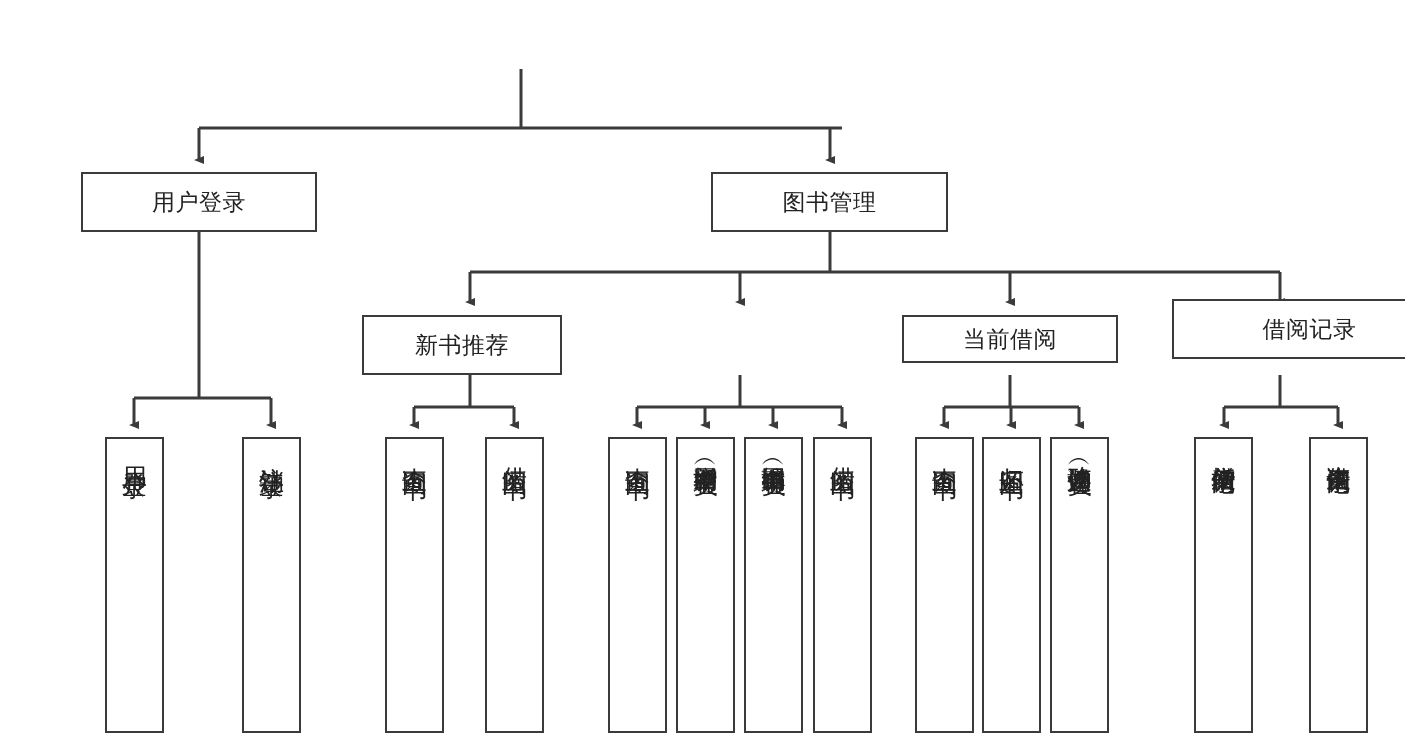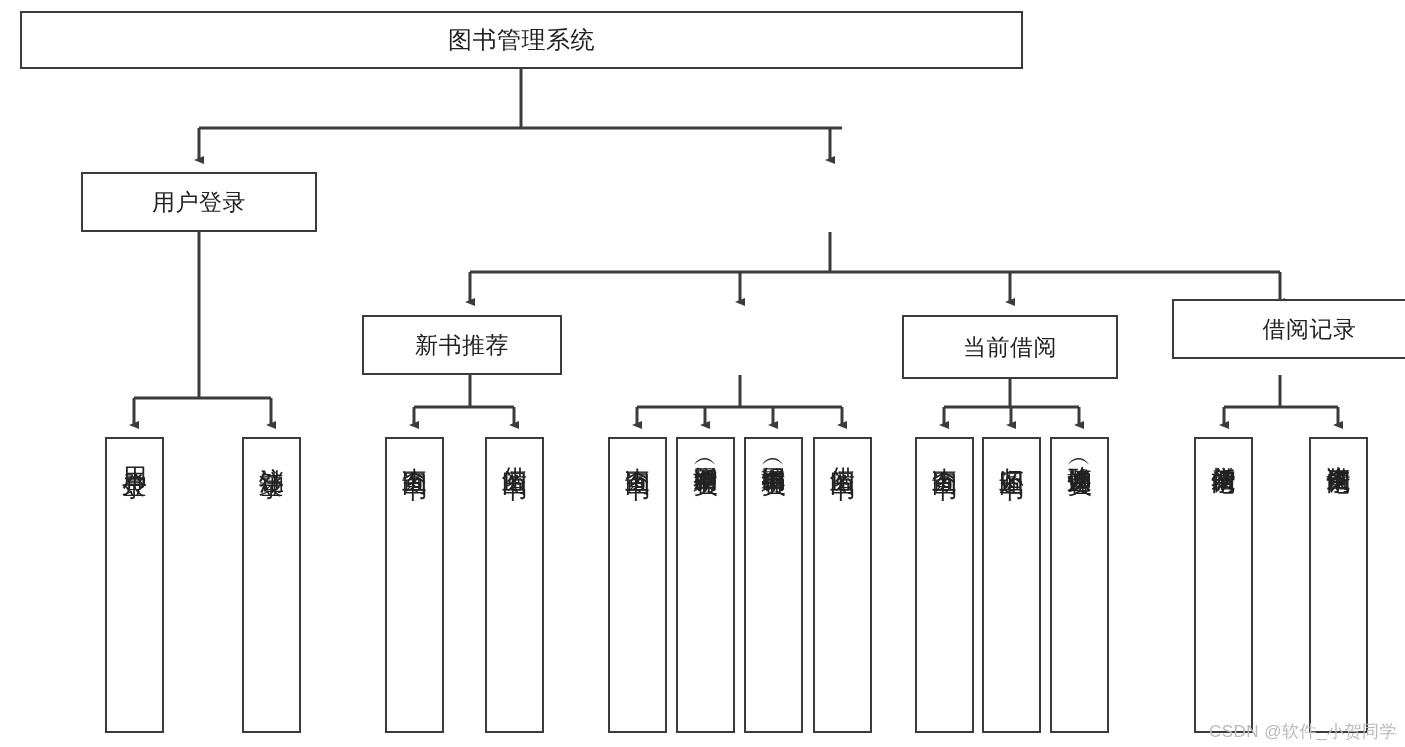--- a/index.html
+++ b/index.html
@@ -126,32 +126,32 @@
       <path d="M1011,407 L1011,425" marker-end="url(#arrow)"></path>
       <path d="M1079,407 L1079,425" marker-end="url(#arrow)"></path>
 
       <path d="M1280,375 L1280,407"></path>
       <path d="M1224,407 L1338,407"></path>
       <path d="M1224,407 L1224,425" marker-end="url(#arrow)"></path>
       <path d="M1338,407 L1338,425" marker-end="url(#arrow)"></path>
     </g>
   </svg>
 
-  <div class="node horizontal root" style="left:20px; top:11px; width:1003px; height:58px;">
-    <span class="node-label">图书管理系统</span>
-  </div>
 
   <div class="node horizontal" style="left:81px; top:172px; width:236px; height:60px;">
     <span class="node-label">用户登录</span>
   </div>
+  <div class="node horizontal" style="left:711px; top:172px; width:237px; height:60px;">
+    <span class="node-label">图书管理</span>
+  </div>
 
   <div class="node horizontal" style="left:362px; top:315px; width:200px; height:60px;">
     <span class="node-label">新书推荐</span>
   </div>
-  <div class="node horizontal" style="left:902px; top:315px; width:216px; height:64px;">
+  <div class="node horizontal" style="left:902px; top:315px; width:216px; height:48px;">
     <span class="node-label">当前借阅</span>
   </div>
   <div class="node horizontal" style="left:1172px; top:299px; width:252px; height:60px;padding-left:23px;">
     <span class="node-label">借阅记录</span>
   </div>
 
   <div class="node vertical" style="left:105px; top:437px; width:59px; height:296px;">
     <span class="node-label">用户登录</span>
   </div>
   <div class="node vertical" style="left:242px; top:437px; width:59px; height:296px;">
@@ -188,15 +188,14 @@
     <span class="node-label">确认归还（管理员）</span>
   </div>
 
   <div class="node vertical tall-text" style="left:1194px; top:437px; width:59px; height:296px;">
     <span class="node-label">新增借阅记录</span>
   </div>
   <div class="node vertical tall-text" style="left:1309px; top:437px; width:59px; height:296px;">
     <span class="node-label">查询借阅记录</span>
   </div>
 
-  <div id="watermark">CSDN @软件_小贺同学</div>
 
 </div>
 
 </body></html>

